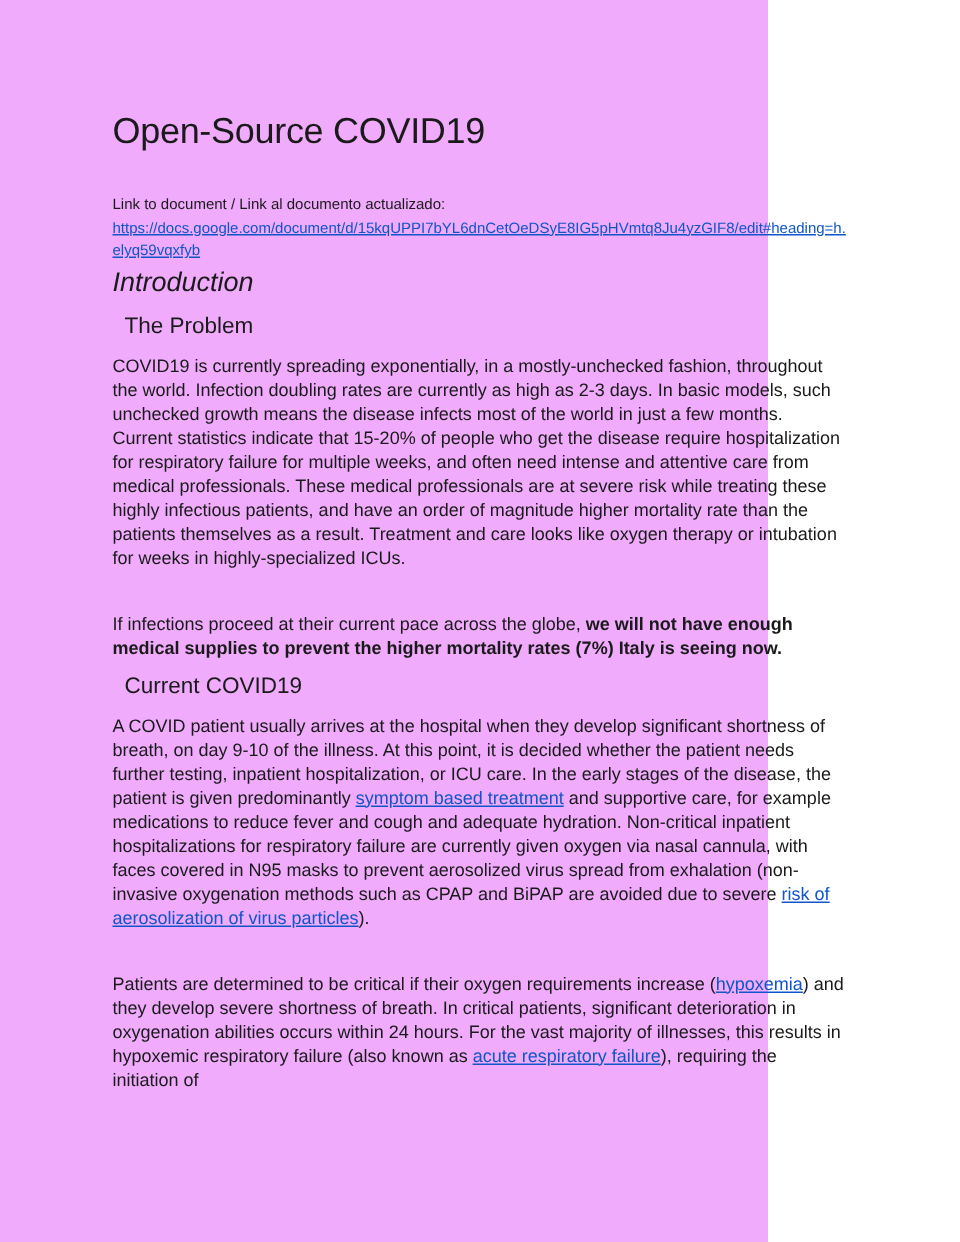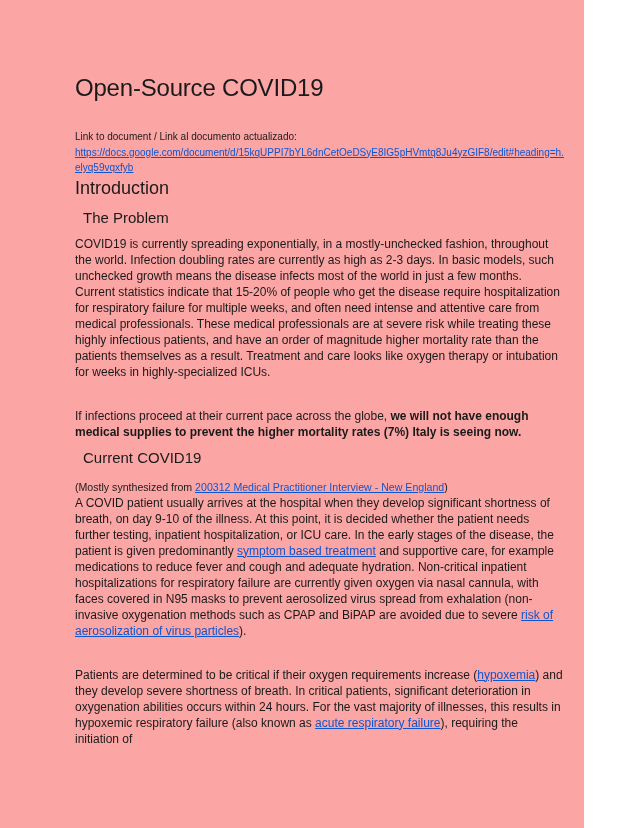--- a/index.html
+++ b/index.html
@@ -9,23 +9,23 @@
   }
   body {
     width: 640px;
     height: 828px;
     overflow: hidden;
     font-family: "Liberation Sans", sans-serif;
     color: #000000;
     -webkit-font-smoothing: antialiased;
   }
   .page {
-    width: 584px;
+    width: 512px;
     height: 828px;
-    background: #fca5a5;
+    background: #f0abfc;
     position: relative;
     box-sizing: border-box;
     padding: 12px;
   }
   .content {
     position: absolute;
     left: 75px;
     top: 72px;
     width: 490px;
   }
@@ -70,21 +70,21 @@
   h2.h-sub {
     font-size: 15px;
     line-height: 20px;
     font-weight: 400;
     color: #1a1a1a;
     margin: 8px;
     padding: 0;
   }
 
   
-  .sp-h1 { margin-top: 36px; }
+  .sp-h1 { margin-top: 36px; font-style: italic; }
   .sp-h2 { margin-top: 21px; }
 
   
   p.body {
     font-size: 12px;
     line-height: 16px;
     color: #1a1a1a;
     margin: 0;
     padding: 0;
     text-align: left;
@@ -129,23 +129,20 @@
     <h2 class="h-sub sp-h2">The Problem</h2>
 
     <p class="body p-after-head">COVID19 is currently spreading exponentially, in a mostly-unchecked fashion, throughout the world. Infection doubling rates are currently as high as 2-3 days. In basic models, such unchecked growth means the disease infects most of the world in just a few months. Current statistics indicate that 15-20% of people who get the disease require hospitalization for respiratory failure for multiple weeks, and often need intense and attentive care from medical professionals. These medical professionals are at severe risk while treating these highly infectious patients, and have an order of magnitude higher mortality rate than the patients themselves as a result. Treatment and care looks like oxygen therapy or intubation for weeks in highly-specialized ICUs.</p>
 
     <p class="body">
       <span>If infections proceed at their current pace across the globe, </span><b>we will not have enough medical supplies to prevent the higher mortality rates (7%) Italy is seeing now.</b>
     </p>
 
     <h2 class="h-sub sp-h2">Current COVID19</h2>
 
-    <p class="note-line">
-      <span>(Mostly synthesized from </span><span class="inline-link">200312 Medical Practitioner Interview - New England</span><span>)</span>
-    </p>
 
     <p class="body p-after-note">
       <span>A COVID patient usually arrives at the hospital when they develop significant shortness of breath, on day 9-10 of the illness. At this point, it is decided whether the patient needs further testing, inpatient hospitalization, or ICU care. In the early stages of the disease, the patient is given predominantly </span><span class="inline-link">symptom based treatment</span><span> and supportive care, for example medications to reduce fever and cough and adequate hydration. Non-critical inpatient hospitalizations for respiratory failure are currently given oxygen via nasal cannula, with faces covered in N95 masks to prevent aerosolized virus spread from exhalation (non-invasive oxygenation methods such as CPAP and BiPAP are avoided due to severe </span><span class="inline-link">risk of aerosolization of virus particles</span><span>).</span>
     </p>
 
     <p class="body">
       <span>Patients are determined to be critical if their oxygen requirements increase (</span><span class="inline-link">hypoxemia</span><span>) and they develop severe shortness of breath. In critical patients, significant deterioration in oxygenation abilities occurs within 24 hours. For the vast majority of illnesses, this results in hypoxemic respiratory failure (also known as </span><span class="inline-link">acute respiratory failure</span><span>), requiring the initiation of</span>
     </p>
 
   </div>

